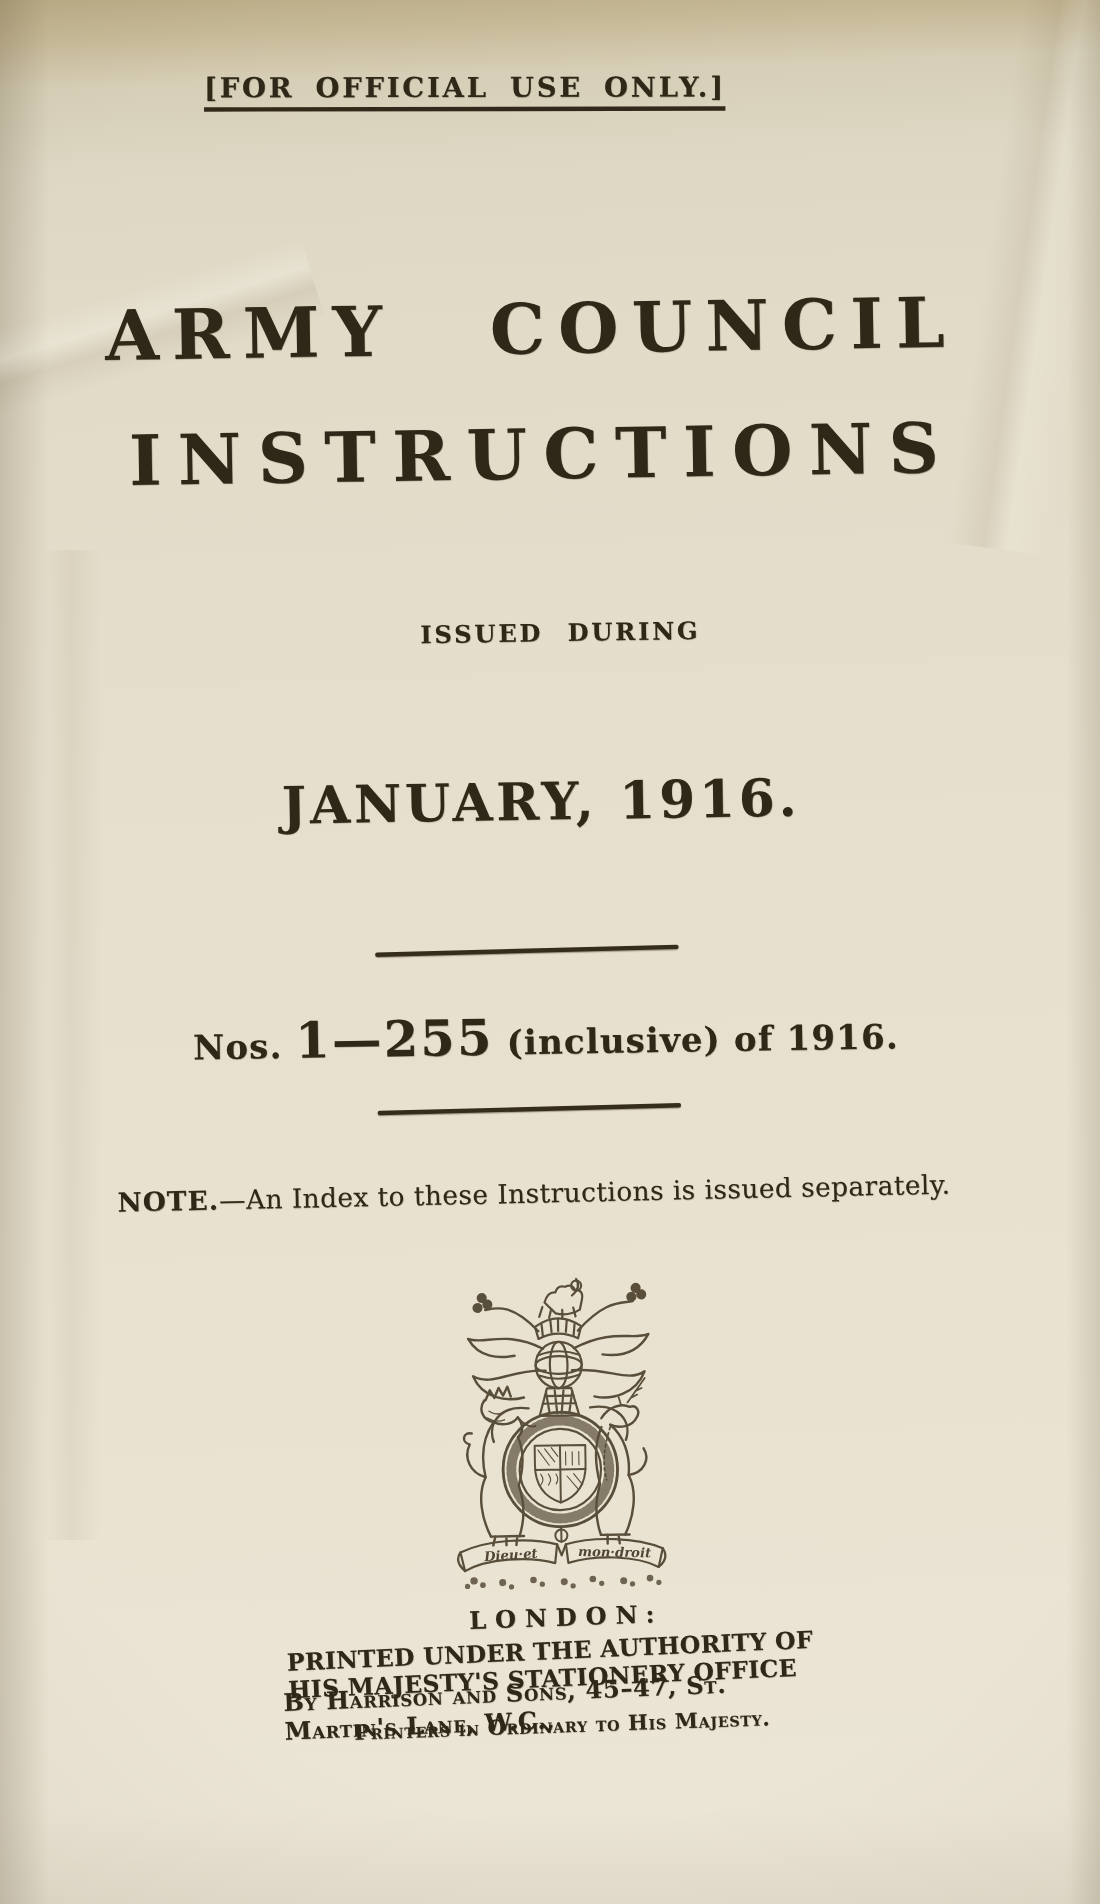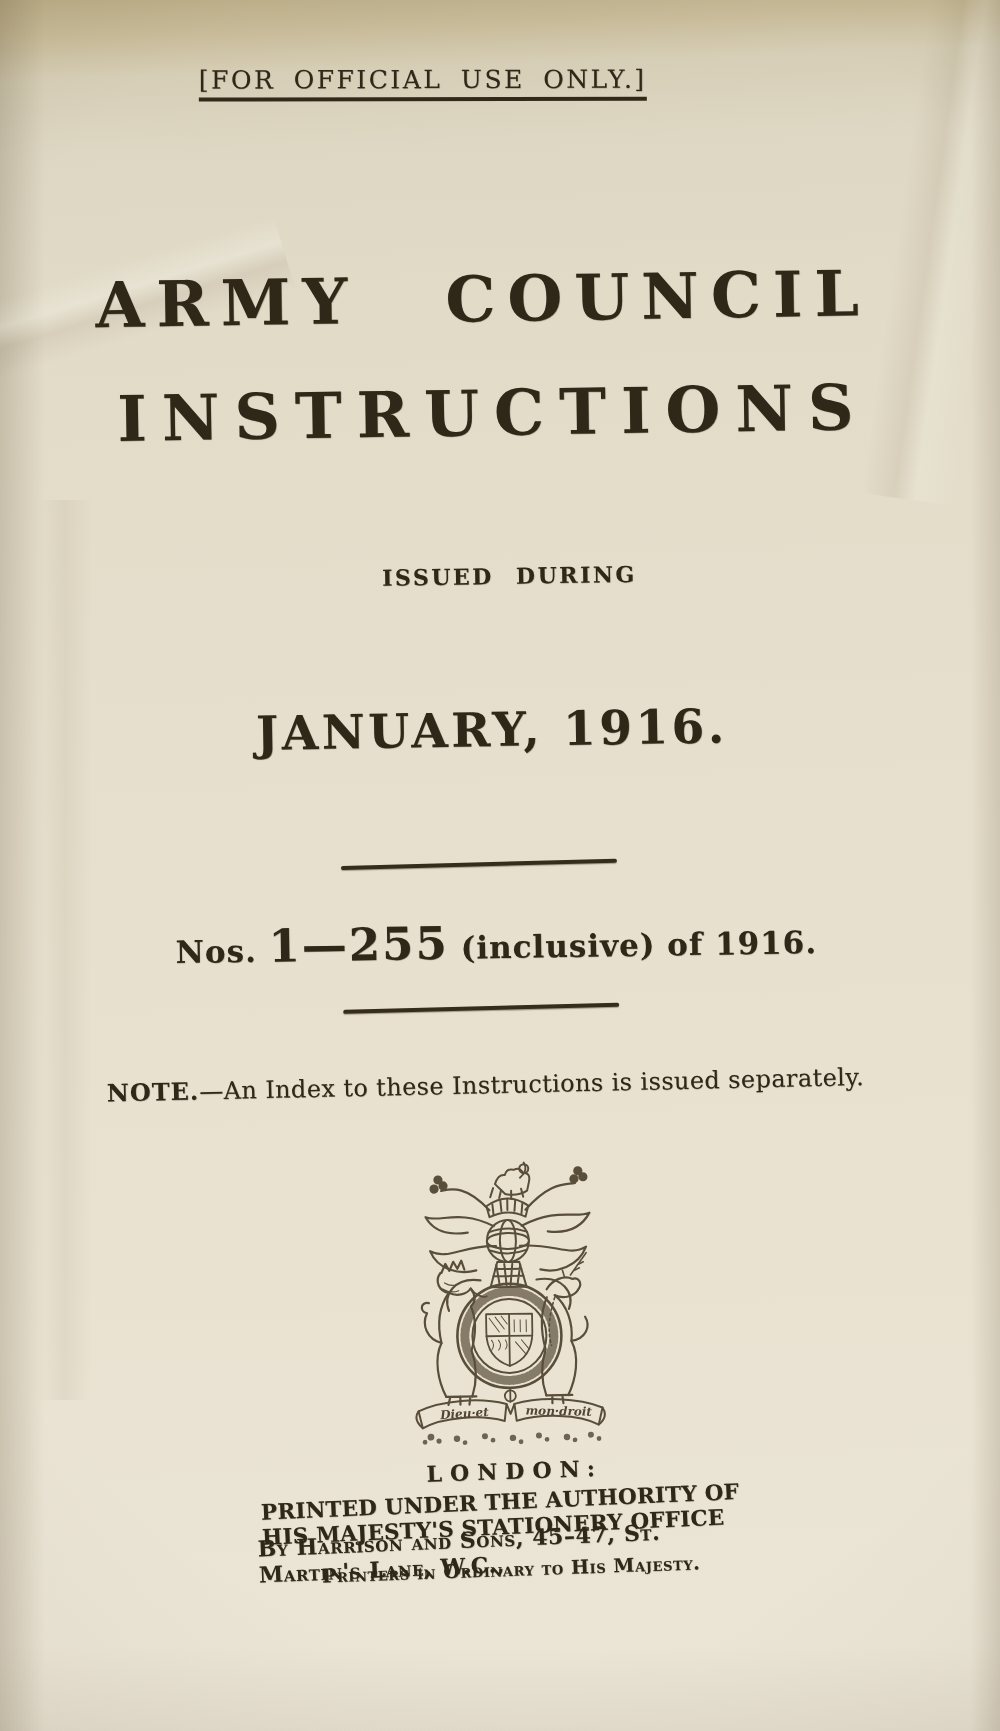--- a/index.html
+++ b/index.html
@@ -38,21 +38,21 @@
   .content{
     position:absolute;inset:0;
     transform:rotate(-0.9deg);transform-origin:50% 50%;
     color:#2f2818;
   }
   .ink{color:#2f2818;text-shadow:0.4px 0.5px 0.7px rgba(47,40,24,.45);}
   .cx{position:absolute;transform:translateX(-50%);white-space:nowrap;}
 
   .official{
     left:435px;top:64px;
-    font-size:25px;font-weight:normal;letter-spacing:2.5px;word-spacing:8px;
+    font-size:25px;font-weight:bold;letter-spacing:2.5px;word-spacing:8px;
     padding-bottom:3px;border-bottom:4px solid #32291a;
     transform:translateX(-50%) rotate(0.8deg);
   }
   .title1{left:492px;top:262px;font-size:63px;font-weight:bold;letter-spacing:12px;word-spacing:52px;}
   .title2{left:500px;top:376px;font-size:63px;font-weight:bold;letter-spacing:15px;}
   .issued{left:514px;top:563px;font-size:22px;font-weight:bold;letter-spacing:2.5px;word-spacing:12px;}
   .datebig{left:494px;top:702px;font-size:47px;font-weight:bold;letter-spacing:3.5px;}
   .rule{
     position:absolute;height:4px;background:#362c1c;border-radius:2px;
     box-shadow:0 1px 1px rgba(54,44,28,.4);

